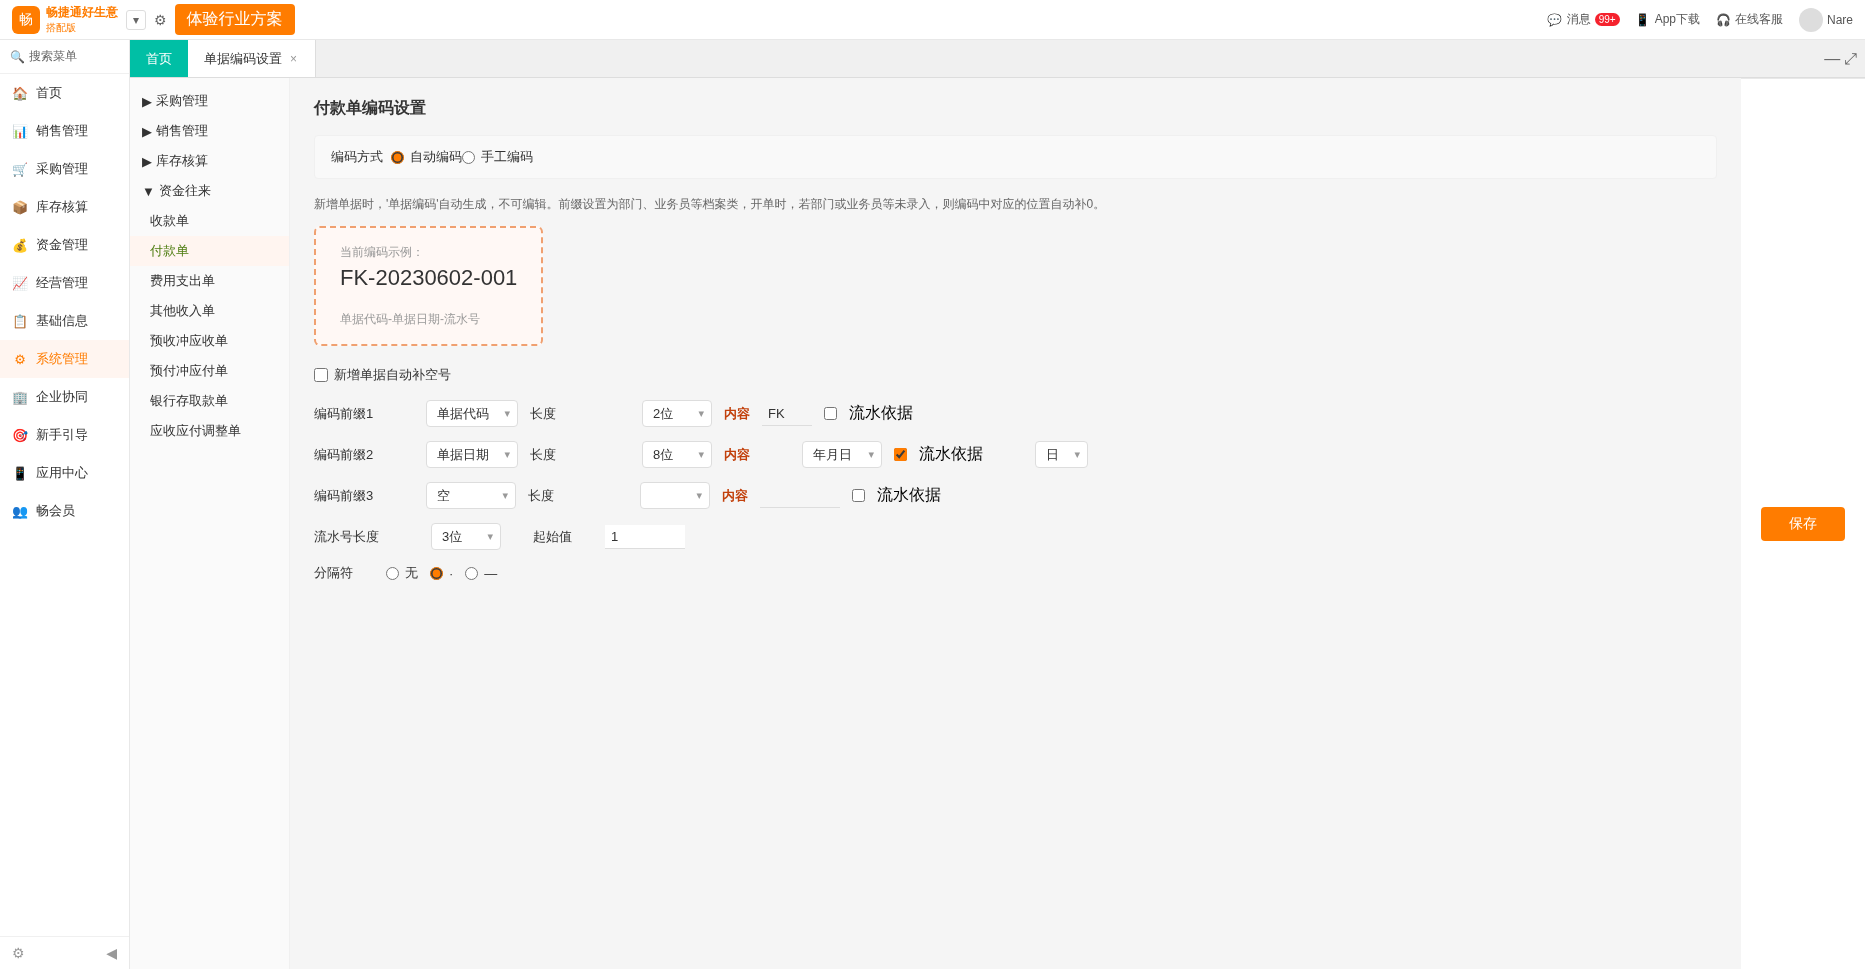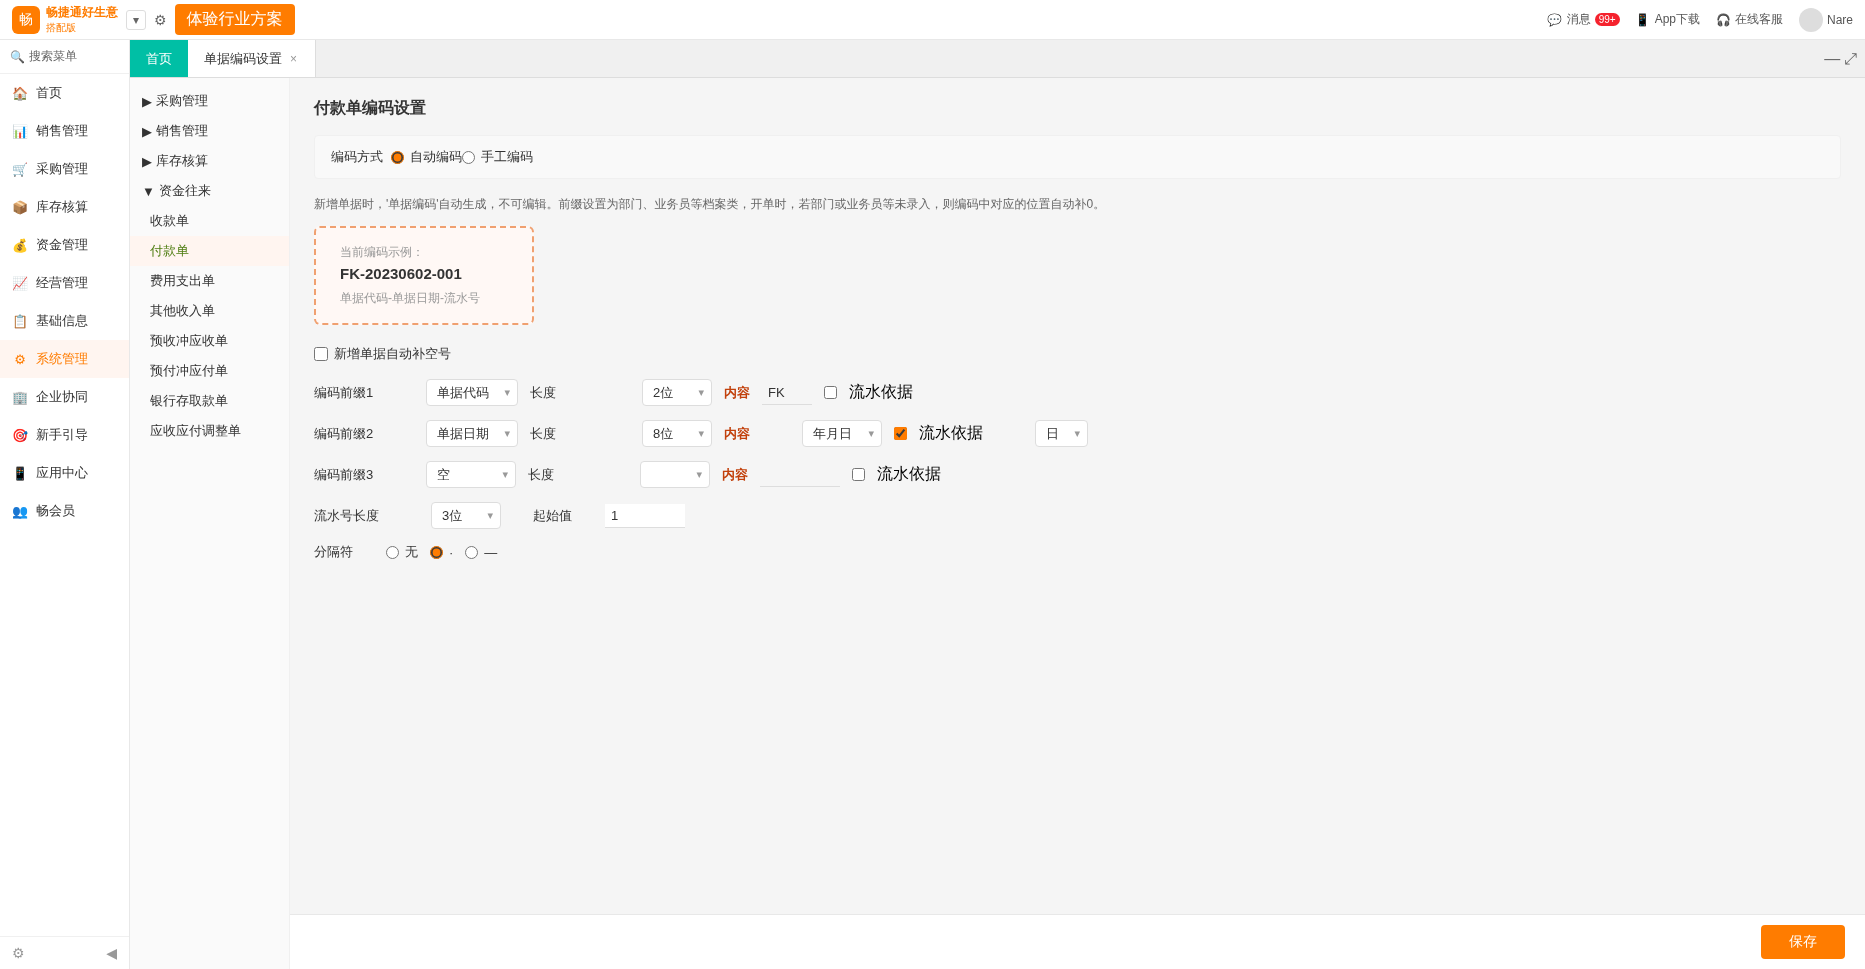--- a/index.html
+++ b/index.html
@@ -59,21 +59,21 @@
     .section-card { background: #f9f9f9; border: 1px solid #f0f0f0; border-radius: 4px; padding: 12px 16px; margin-bottom: 16px; }
     .radio-group { display: flex; align-items: center; gap: 0; }
     .radio-label { display: flex; align-items: center; gap: 6px; font-size: 13px; color: #333; cursor: pointer; }
     .radio-label input[type=radio] { accent-color: #ff7c00; }
 
     .info-text { font-size: 12px; color: #666; margin-bottom: 12px; line-height: 1.6; }
 
     
     .code-preview { border: 2px dashed #f0a070; border-radius: 6px; background: #fff8f5; padding: 16px 24px; display: inline-block; margin-bottom: 20px; min-width: 220px; }
     .code-preview-label { font-size: 12px; color: #999; margin-bottom: 4px; }
-    .code-preview-value { font-size: 15px; font-weight: bold; color: #333; margin-bottom: 8px; }
+    .code-preview-value { font-size: 22px; font-weight: normal; color: #333; margin-bottom: 20px; }
     .code-preview-desc { font-size: 12px; color: #999; }
 
     
     .checkbox-row { display: flex; align-items: center; gap: 6px; margin-bottom: 16px; font-size: 13px; color: #333; }
     .checkbox-row input[type=checkbox] { accent-color: #ff7c00; }
 
     
     .form-row { display: flex; align-items: center; gap: 12px; margin-bottom: 14px; }
     .form-label { font-size: 13px; color: #333; min-width: 60px; }
     .form-select { border: 1px solid #ddd; border-radius: 4px; padding: 5px 28px 5px 10px; font-size: 13px; color: #333; background: #fff; appearance: none; cursor: pointer; min-width: 90px; position: relative; }
@@ -254,21 +254,21 @@
           <span>预付冲应付单</span>
         </div>
         <div class="sub-nav-item">
           <span>银行存取款单</span>
         </div>
         <div class="sub-nav-item">
           <span>应收应付调整单</span>
         </div>
       </div>
 
-      <div style="flex:1; display:flex; flex-direction:column; overflow:hidden;">
+      <div style="flex:1; display:flex; overflow:hidden;">
         <div class="main-panel">
           <div class="page-title">付款单编码设置</div>
 
           
           <div class="section-card">
             <div class="radio-group">
               <span class="form-label">编码方式</span>
               <label class="radio-label">
                 <input type="radio" name="codingMethod" checked="" style="">
                 <span>自动编码</span>

